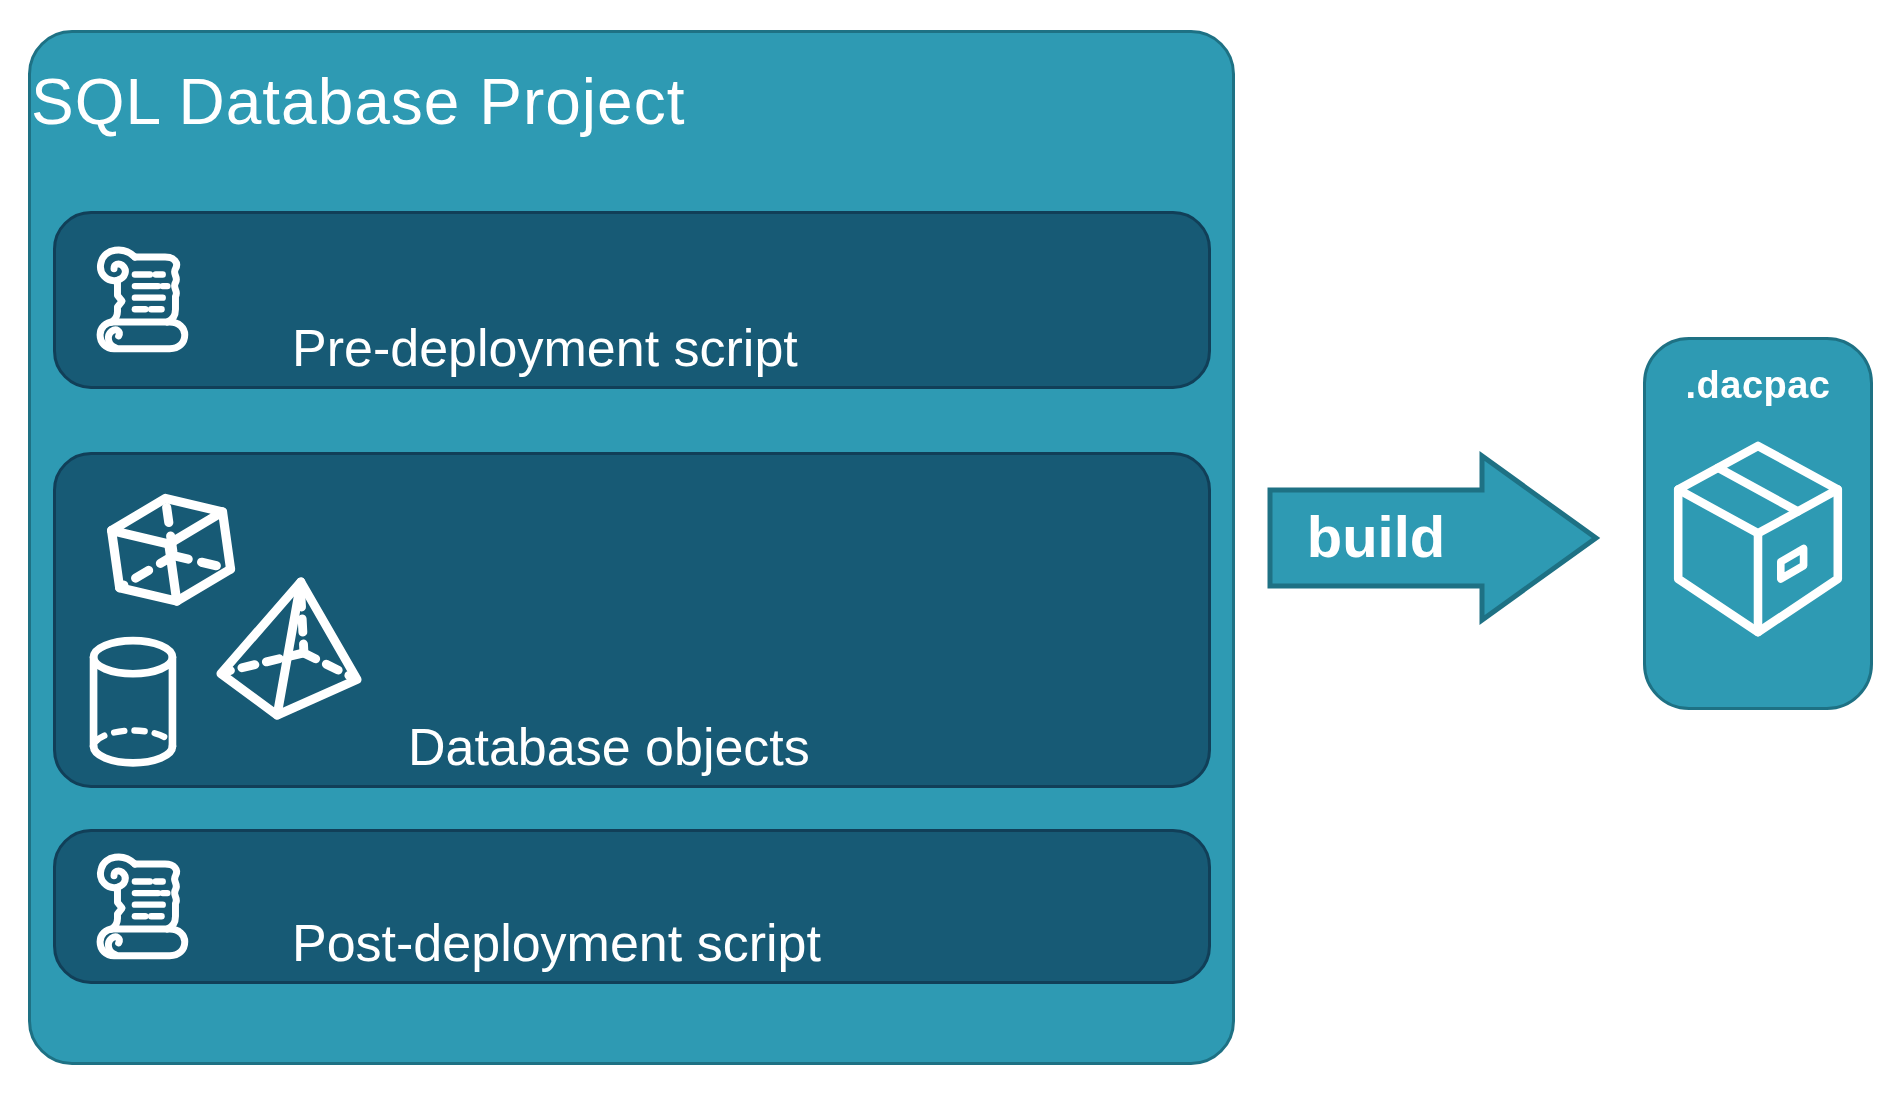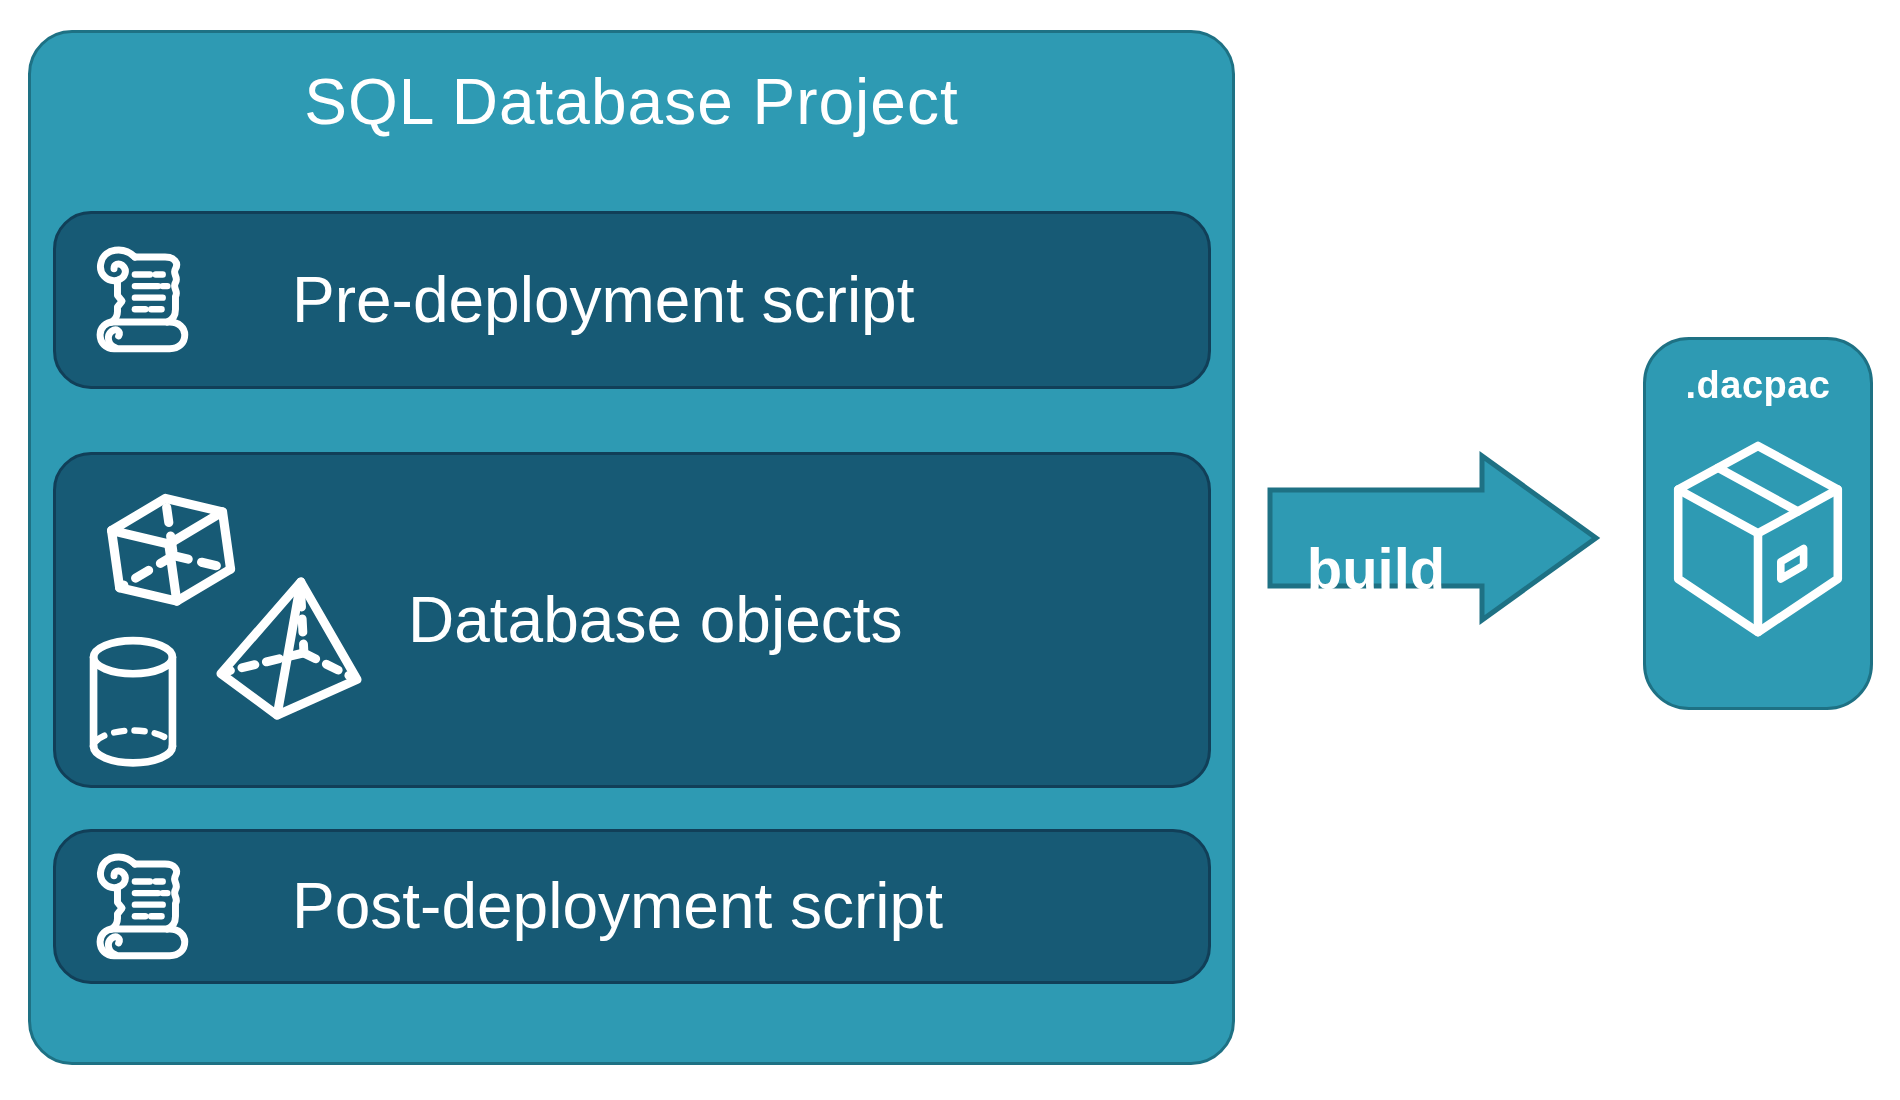--- a/index.html
+++ b/index.html
@@ -13,47 +13,47 @@
   *{margin:0;padding:0;box-sizing:border-box;}
   html,body{width:1900px;height:1100px;overflow:hidden;background:var(--background);
     font-family:"Liberation Sans","DejaVu Sans",sans-serif;}
   .canvas{position:relative;width:1900px;height:1100px;background:var(--background);}
 
   .project-box{
     position:absolute;left:28px;top:30px;width:1207px;height:1035px;
     background:var(--teal);border:3px solid var(--teal-border);border-radius:44px;
   }
   .project-title{
-    position:absolute;left:0;right:0;top:32px;text-align:center;
+    position:absolute;left:0;right:0;top:32px;
     color:var(--text);font-size:64px;font-weight:400;letter-spacing:1px;
   }
   .panel{
     position:absolute;left:22px;width:1158px;
     background:var(--dark-panel);border:3px solid var(--dark-panel-border);border-radius:38px;
   }
   .panel-pre{top:178px;height:178px;}
   .panel-objects{top:419px;height:336px;}
   .panel-post{top:796px;height:155px;}
   .panel-label{
-    position:absolute;top:0;bottom:0;display:flex;flex-direction:column;justify-content:center;
-    color:var(--text);font-size:64px;font-weight:400;line-height:1.42;white-space:nowrap;
+    position:absolute;top:0;bottom:0;display:flex;flex-direction:column;justify-content:flex-end;
+    color:var(--text);font-size:52px;font-weight:400;line-height:1.42;white-space:nowrap;
   }
   .panel-pre .panel-label,.panel-post .panel-label{left:236px;}
   .panel-objects .panel-label{left:352px;}
   .scroll-wrap{position:absolute;left:26px;top:50%;transform:translateY(-50%);width:122px;height:116px;}
   .scroll-wrap svg,.shape svg,.package-wrap svg,.arrow-svg{display:block;width:100%;height:100%;}
   .shape{position:absolute;}
   .shape-cube{left:38px;top:22px;width:152px;height:152px;}
   .shape-pyramid{left:158px;top:118px;width:150px;height:148px;}
   .shape-cylinder{left:23px;top:178px;width:108px;height:140px;}
 
   .arrow-svg{position:absolute;left:1266px;top:448px;width:340px;height:180px;overflow:visible;}
   .arrow-label{
     position:absolute;left:1272px;top:503px;width:208px;text-align:center;
-    color:var(--text);font-size:58px;font-weight:700;margin-top:32px;
+    color:var(--text);font-size:58px;font-weight:700;
   }
 
   .output-box{
     position:absolute;left:1643px;top:337px;width:230px;height:373px;
     background:var(--teal);border:3px solid var(--teal-border);border-radius:46px;
     display:flex;flex-direction:column;align-items:center;
   }
   .output-label{margin-top:24px;color:var(--text);font-size:38px;font-weight:700;letter-spacing:.5px;}
   .package-wrap{margin-top:26px;width:190px;height:212px;}
 

